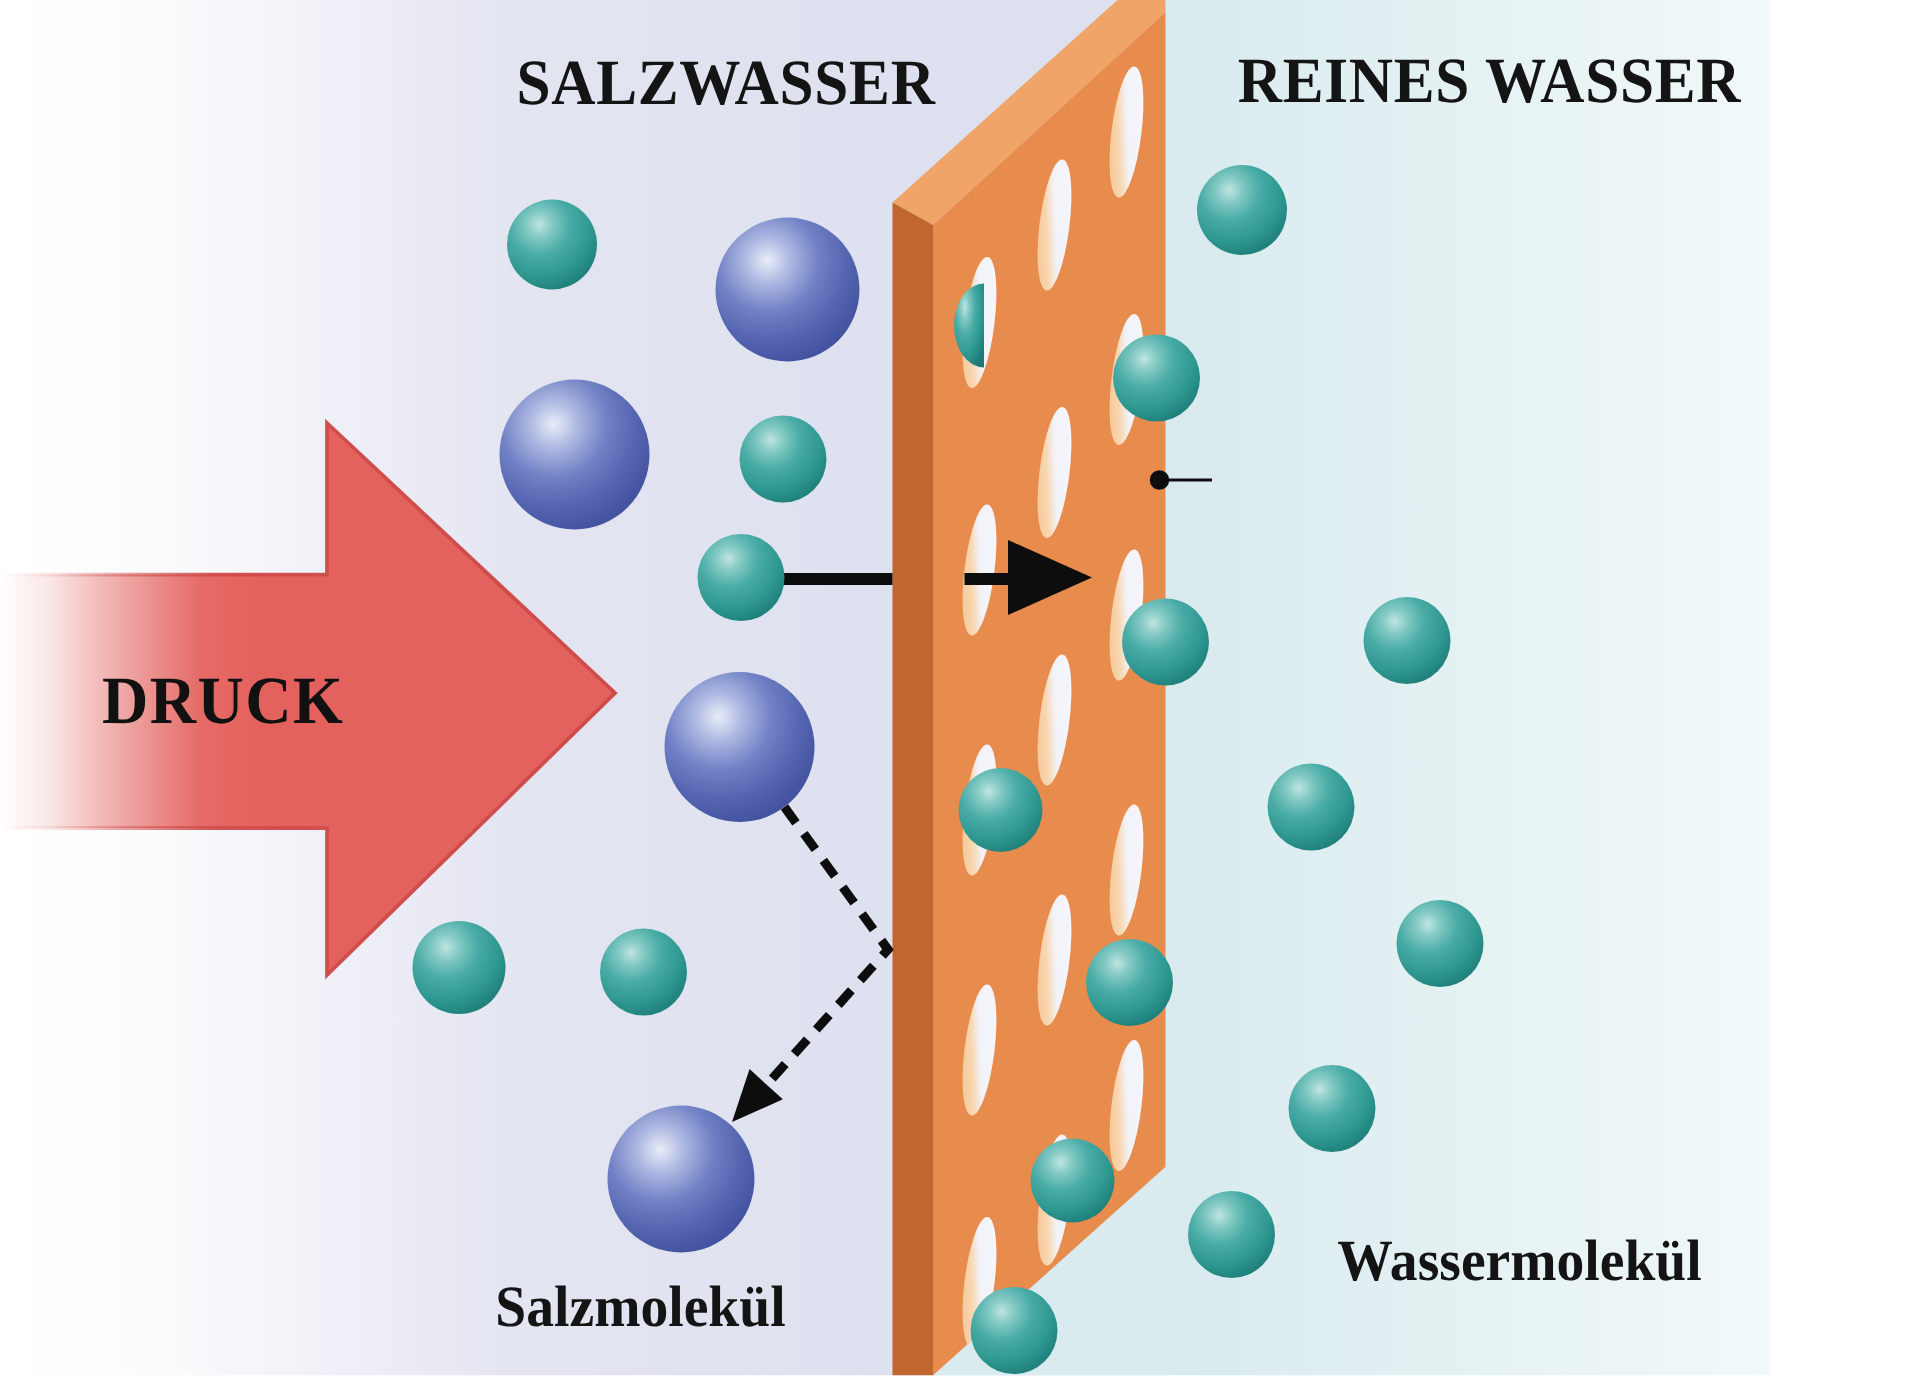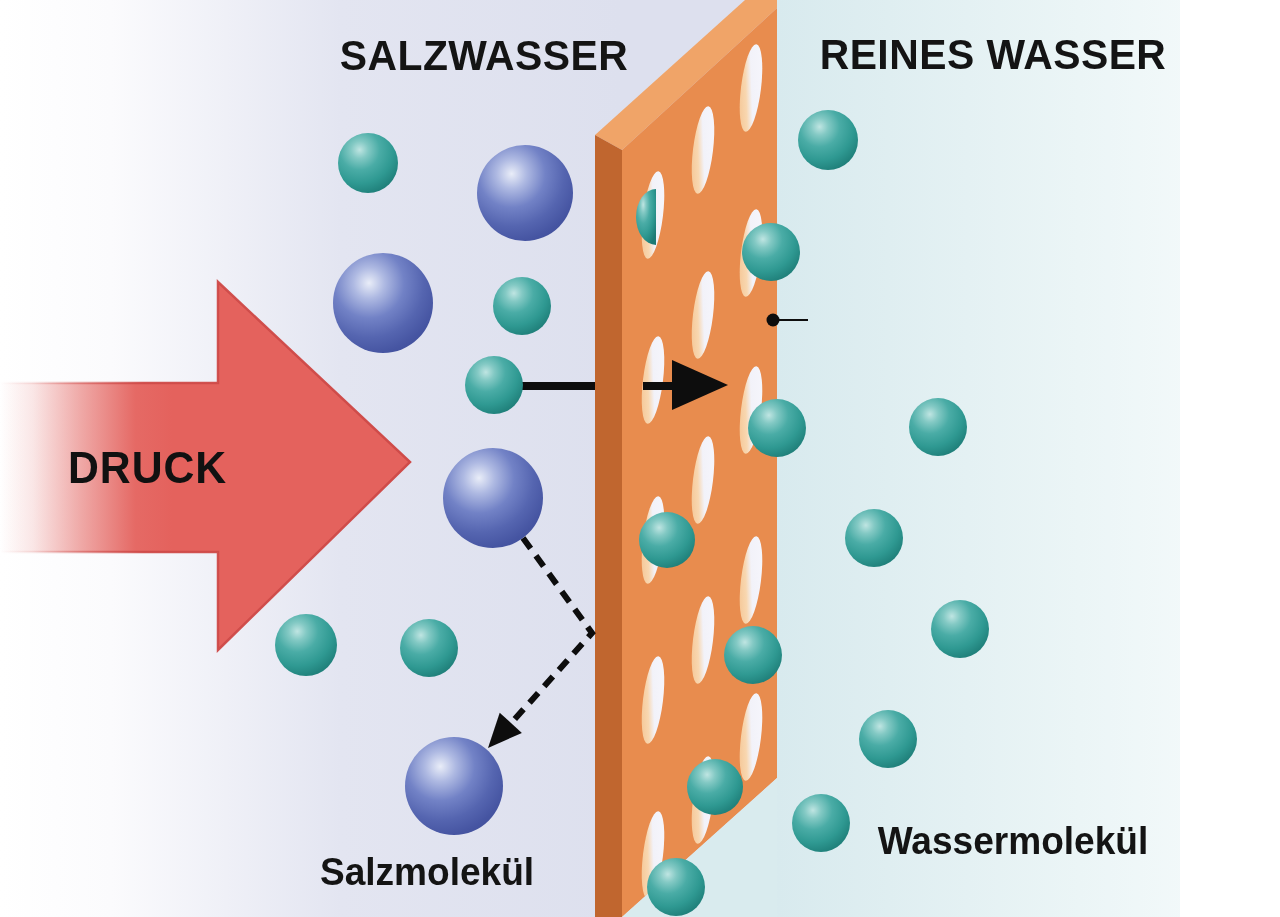--- a/index.html
+++ b/index.html
@@ -1,18 +1,18 @@
 <!DOCTYPE html>
 <html><head>
 <meta charset="utf-8">
 <style>
   html,body{margin:0;padding:0;background:#fff;}
   .stage{
     position:relative;width:1180px;height:917px;overflow:hidden;
-    font-family:Liberation Sans, sans-serif;
+    font-family:Liberation Serif, serif;
   }
   .stage svg{position:absolute;left:0;top:0;}
   .label{
     position:absolute;font-weight:bold;color:#141414;white-space:nowrap;
     line-height:1;transform:translateX(-50%) scaleX(0.95);
   }
   .title{font-size:43px;letter-spacing:0.5px;}
   .sublabel{font-size:39px;}
   .druck{
     position:absolute;font-weight:bold;color:#111;white-space:nowrap;

